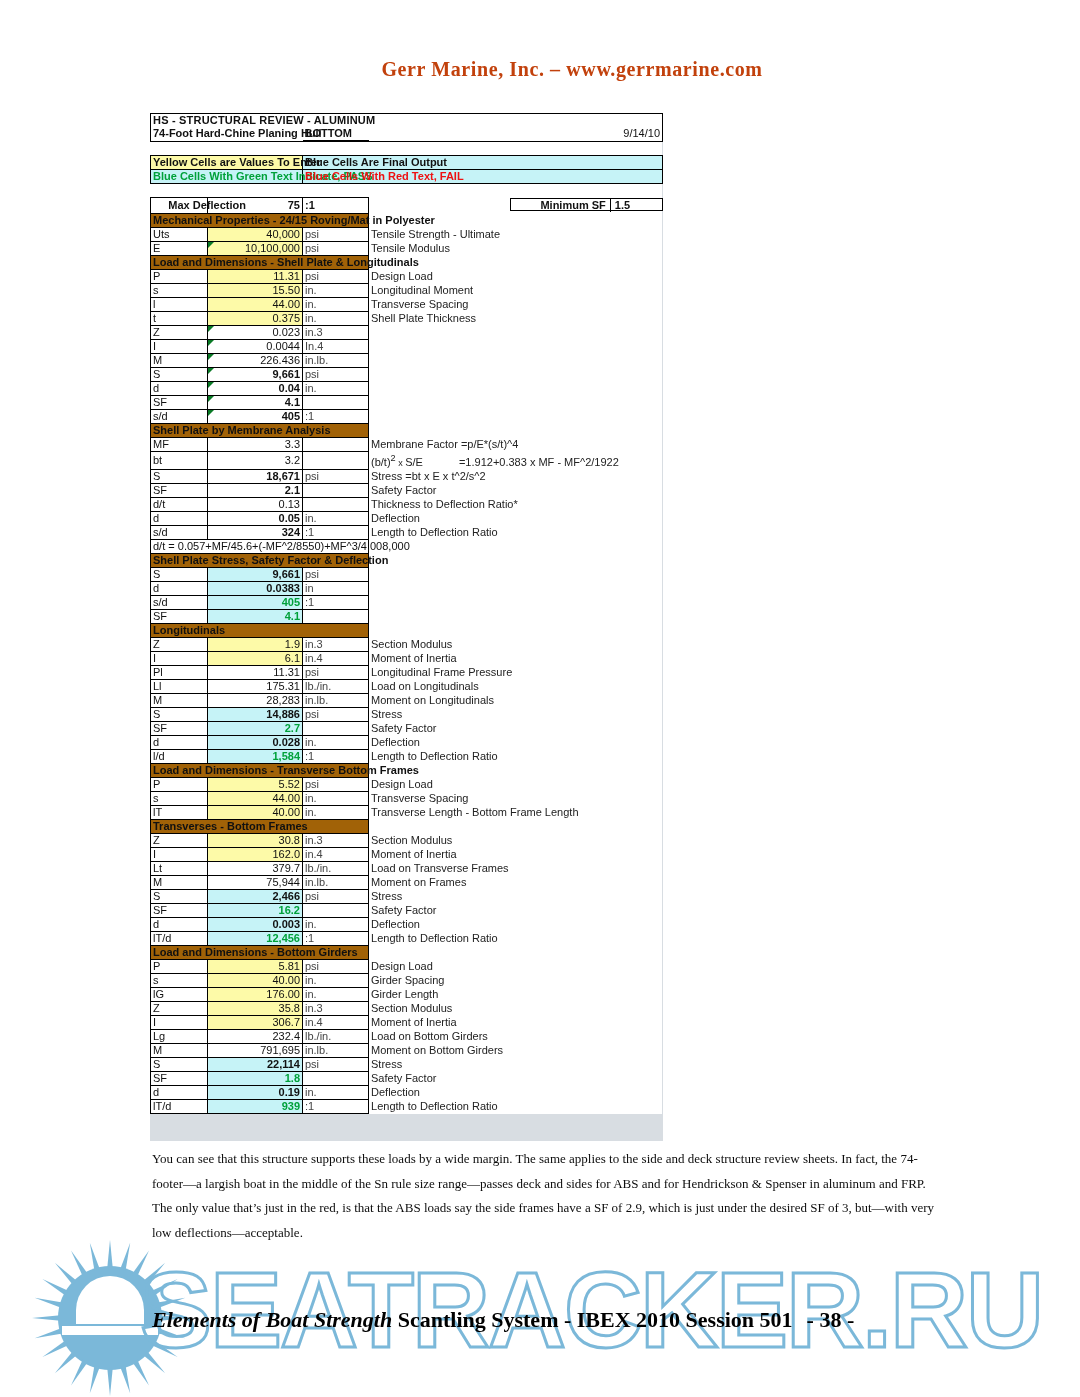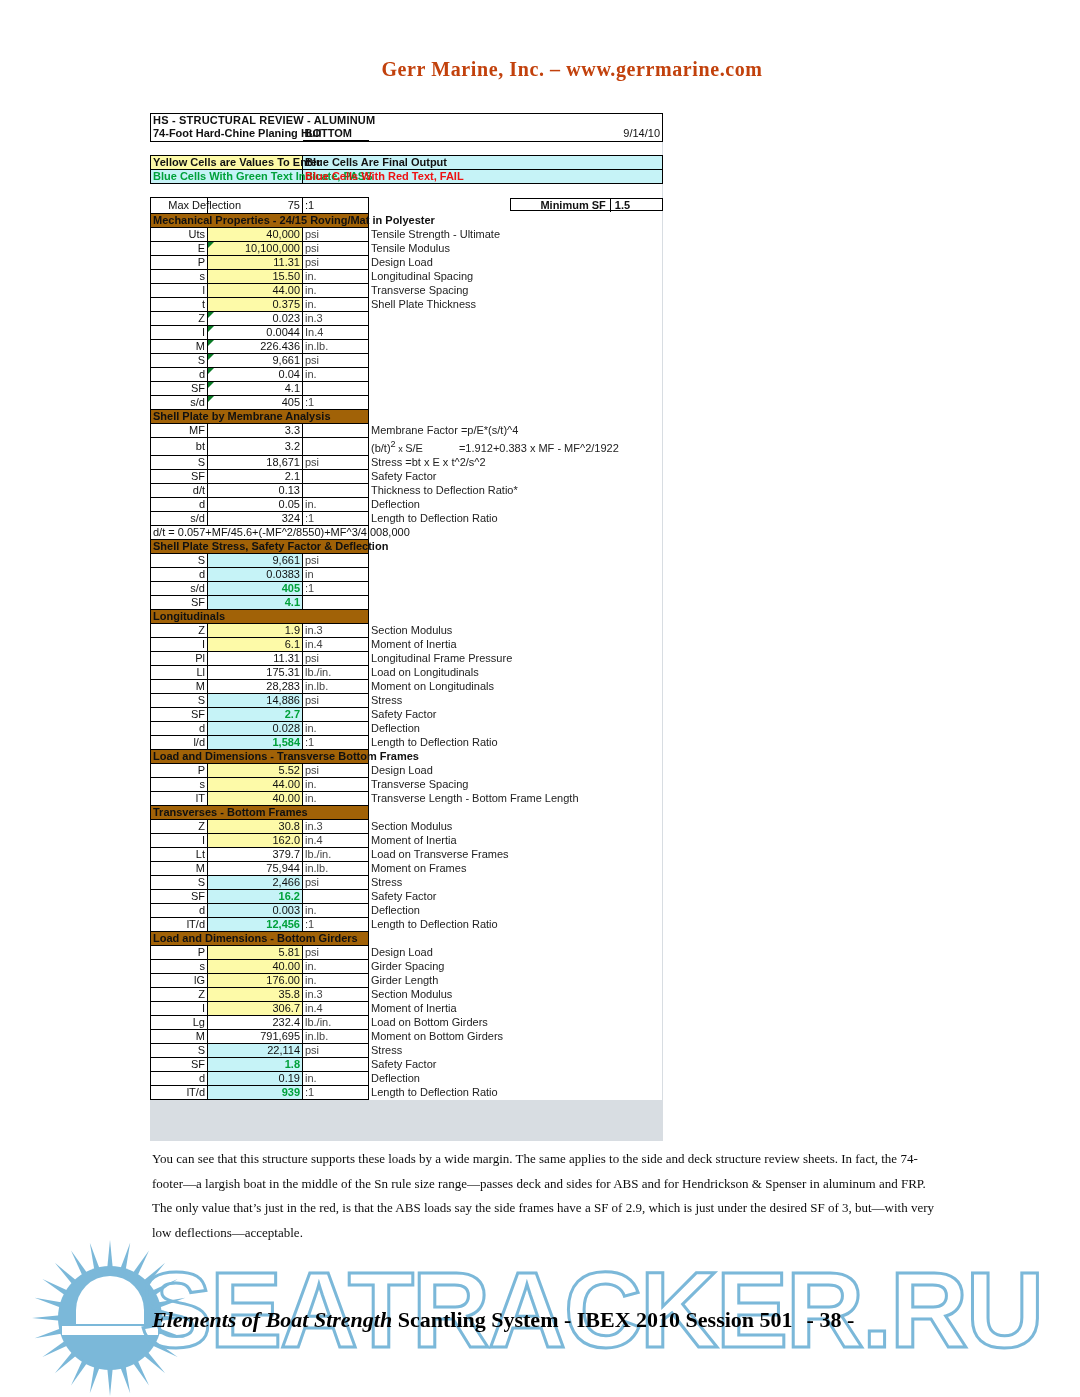--- a/index.html
+++ b/index.html
@@ -48,25 +48,25 @@
   col.c-val{width:95px}
   col.c-unit{width:66px}
   col.c-desc{width:294px}
 
   .bx{border:1px solid #000;}
   .bxl{border-left:1px solid #000;}
   .bxr{border-right:1px solid #000;}
   .bxt{border-top:1px solid #000;}
   .bxb{border-bottom:1px solid #000;}
 
-  .lbl{text-align:right;}
+  .lbl{text-align:left;}
   .val{text-align:right;padding-right:4px;}
   .unit{text-align:left;padding-left:3px;color:#444;}
   .desc{text-align:left;padding-left:3px;color:#222;}
-  .b{font-weight:normal;}
+  .b{font-weight:bold;}
   .yellow{background:#fdfaa8;}
   .cyan{background:#c6f3f7;}
   .green-t{color:#00a13a;font-weight:bold;}
   .red-t{color:#ee1111;font-weight:bold;}
   .sec{
     font-weight:bold;font-size:11.5px;color:#101010;
     border:1px solid #000;text-align:left;padding-left:4px;
     background:#a16207;
   }
   .titlerow{font-weight:bold;font-size:13px;letter-spacing:.2px;}
@@ -179,30 +179,34 @@
         <td class="bx unit">psi</td>
         <td class="desc">Tensile Strength - Ultimate</td>
       </tr>
         <tr>
         <td class="bx lbl">E</td>
         <td class="bx val yellow note  ">10,100,000</td>
         <td class="bx unit">psi</td>
         <td class="desc">Tensile Modulus</td>
       </tr>
         <tr>
+      <td class="sec tall" colspan="3">Load and Dimensions - Shell Plate &amp; Longitudinals</td>
+      <td class=""></td>
+    </tr>
+        <tr>
         <td class="bx lbl">P</td>
         <td class="bx val yellow   ">11.31</td>
         <td class="bx unit">psi</td>
         <td class="desc">Design Load</td>
       </tr>
         <tr>
         <td class="bx lbl">s</td>
         <td class="bx val yellow   ">15.50</td>
         <td class="bx unit">in.</td>
-        <td class="desc">Longitudinal Spacing</td>
+        <td class="desc">Longitudinal Moment</td>
       </tr>
         <tr>
         <td class="bx lbl">l</td>
         <td class="bx val yellow   ">44.00</td>
         <td class="bx unit">in.</td>
         <td class="desc">Transverse Spacing</td>
       </tr>
         <tr>
         <td class="bx lbl">t</td>
         <td class="bx val yellow   ">0.375</td>

